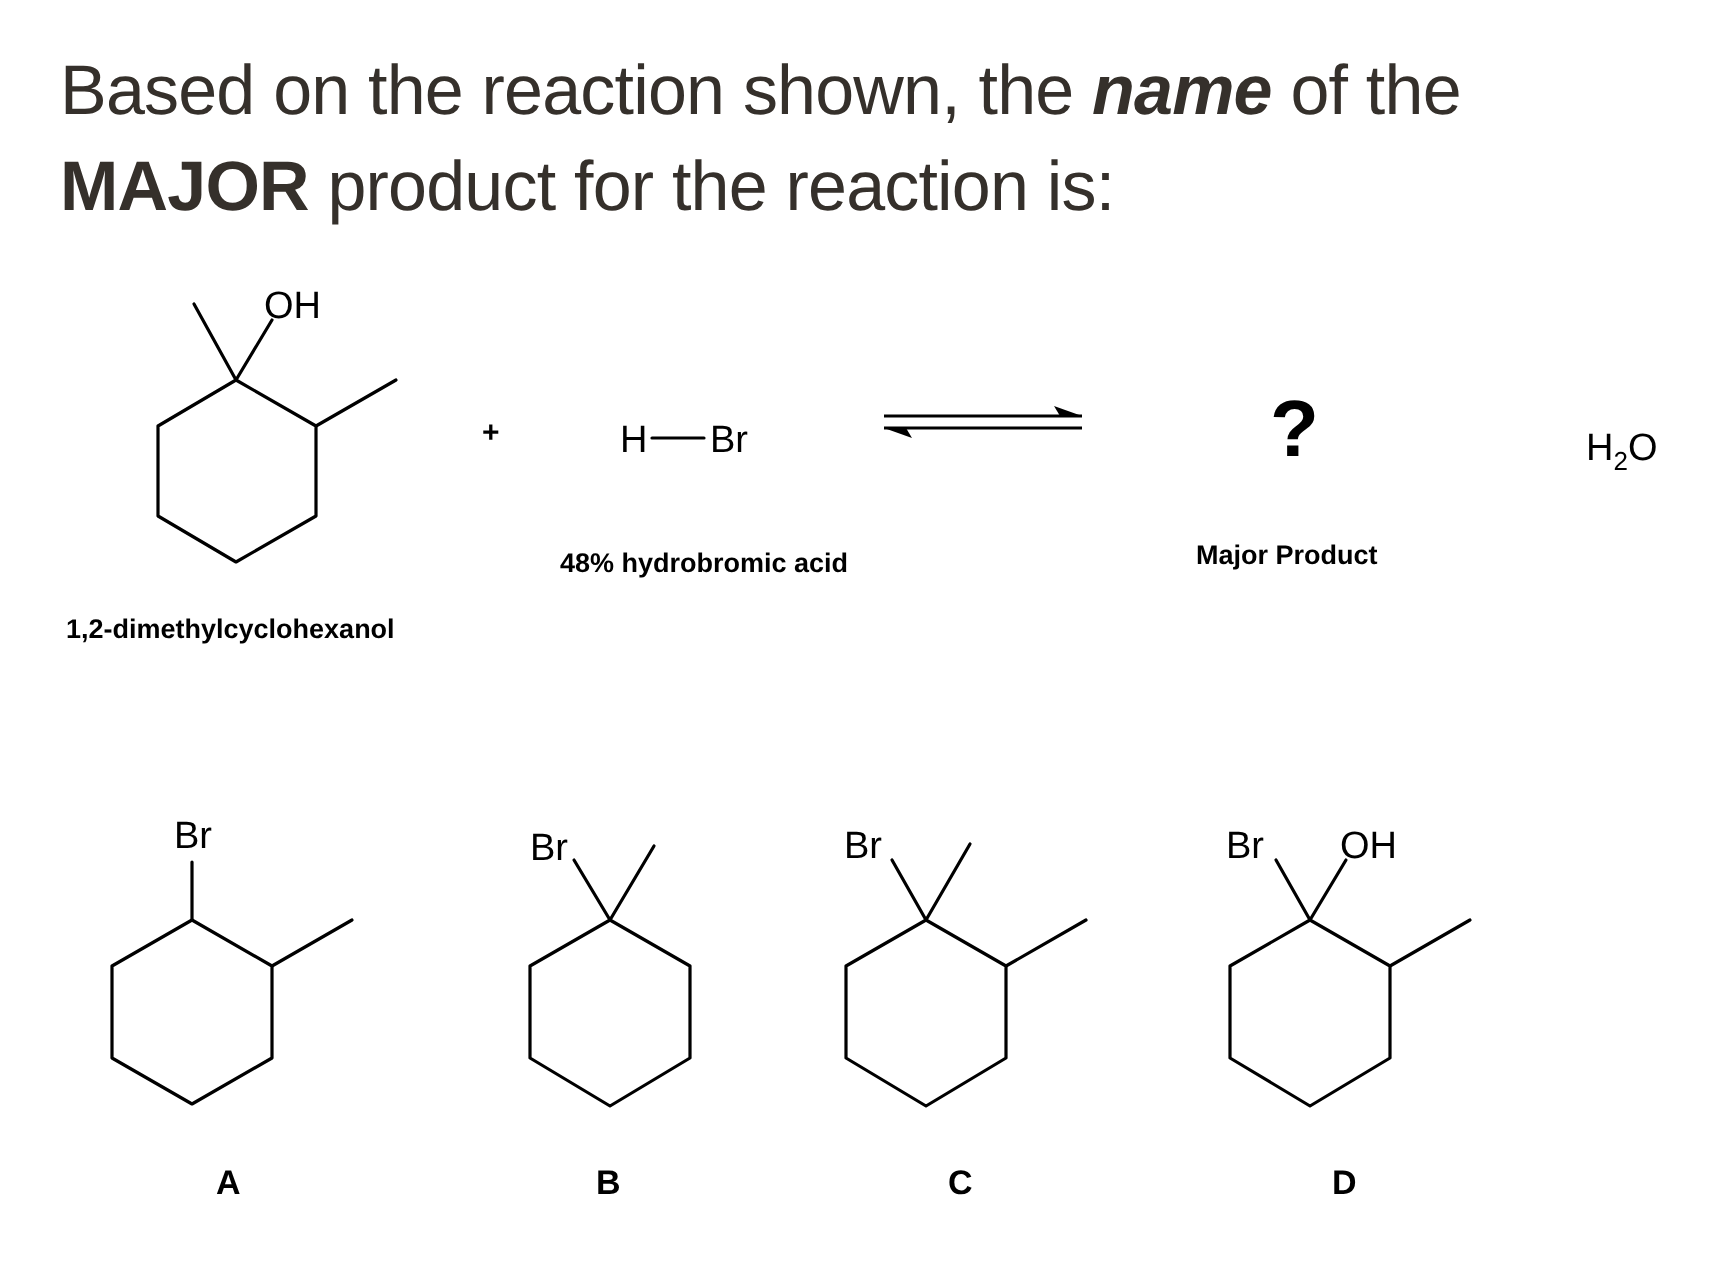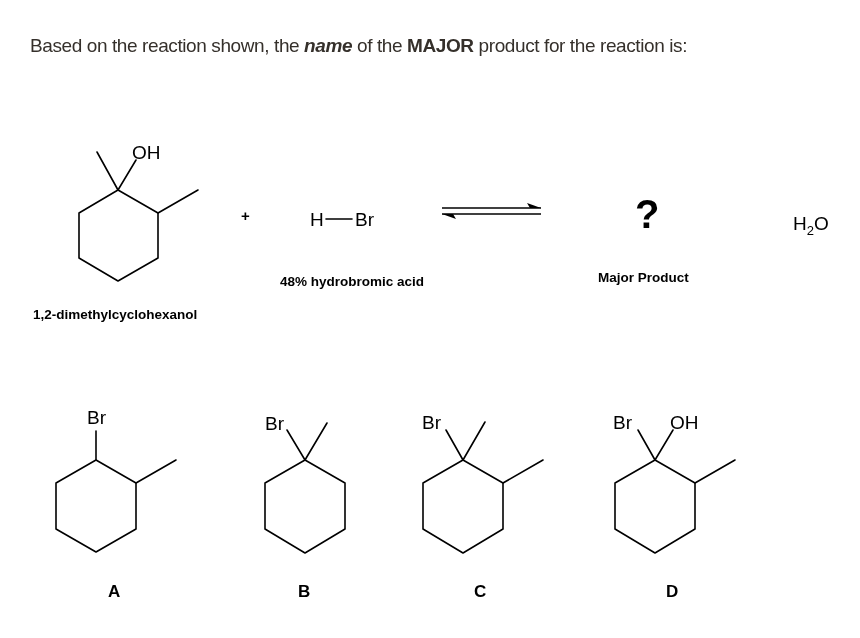--- a/index.html
+++ b/index.html
@@ -1,20 +1,20 @@
 <!DOCTYPE html>
 <html><head>
 <meta charset="utf-8">
 <style>
   html, body { margin: 0; padding: 0; background: #ffffff; }
   body { width: 860px; height: 638px; position: relative; overflow: hidden; }
   .question {
     position: absolute; left: 30px; top: 22px; width: 800px;
     font-family: "Liberation Sans", sans-serif;
-    font-size: 19px; line-height: 48px; color: #35302b;
+    font-size: 35px; line-height: 48px; color: #35302b;
     letter-spacing: -0.4px;
   }
   .question em { font-style: italic; font-weight: bold; }
   .question strong { font-weight: bold; }
   svg.scheme { position: absolute; left: 0; top: 0; }
   .chem { font-family: "Liberation Sans", sans-serif; fill: #000; }
   .label-bold { font-family: "Liberation Sans", sans-serif; font-weight: bold; fill: #000; }
   .bond { stroke: #000; stroke-width: 1.6; fill: none; stroke-linecap: round; stroke-linejoin: round; }
 </style>
 </head>

